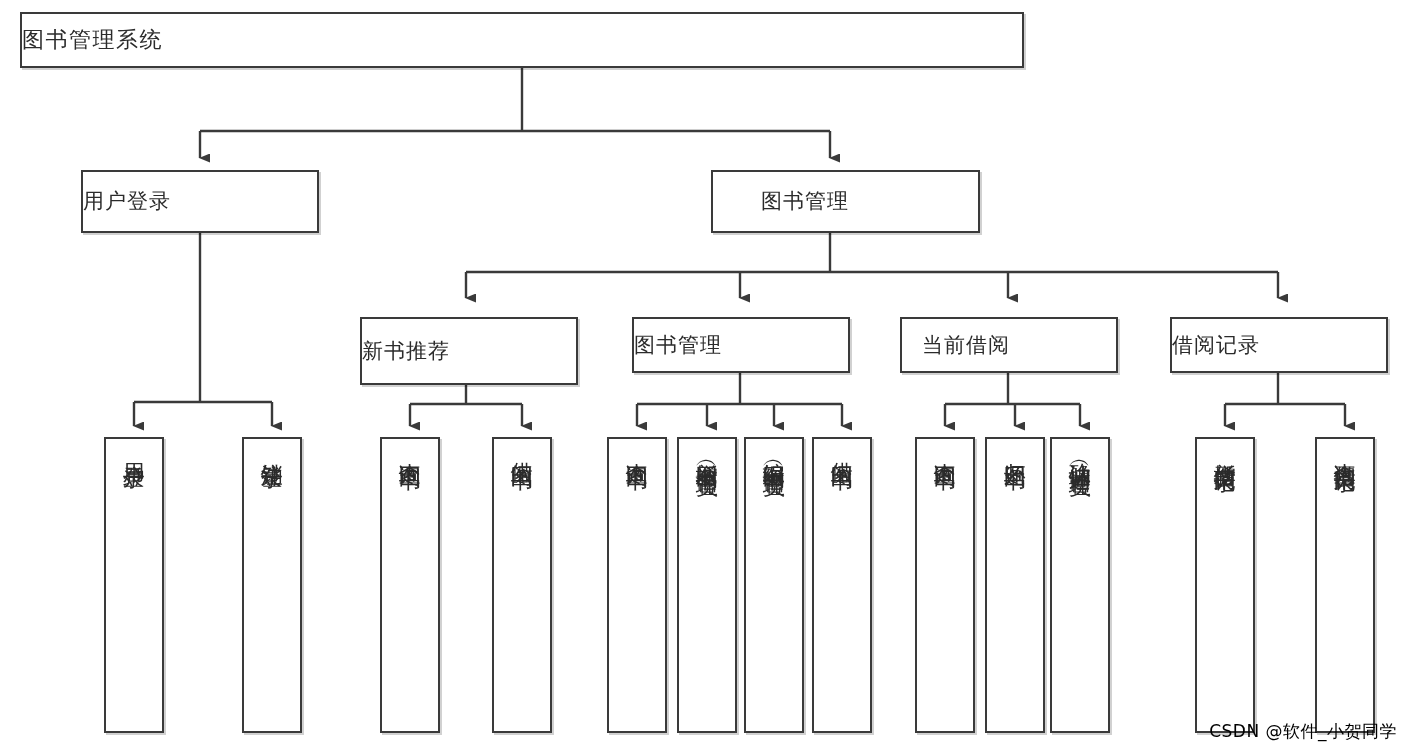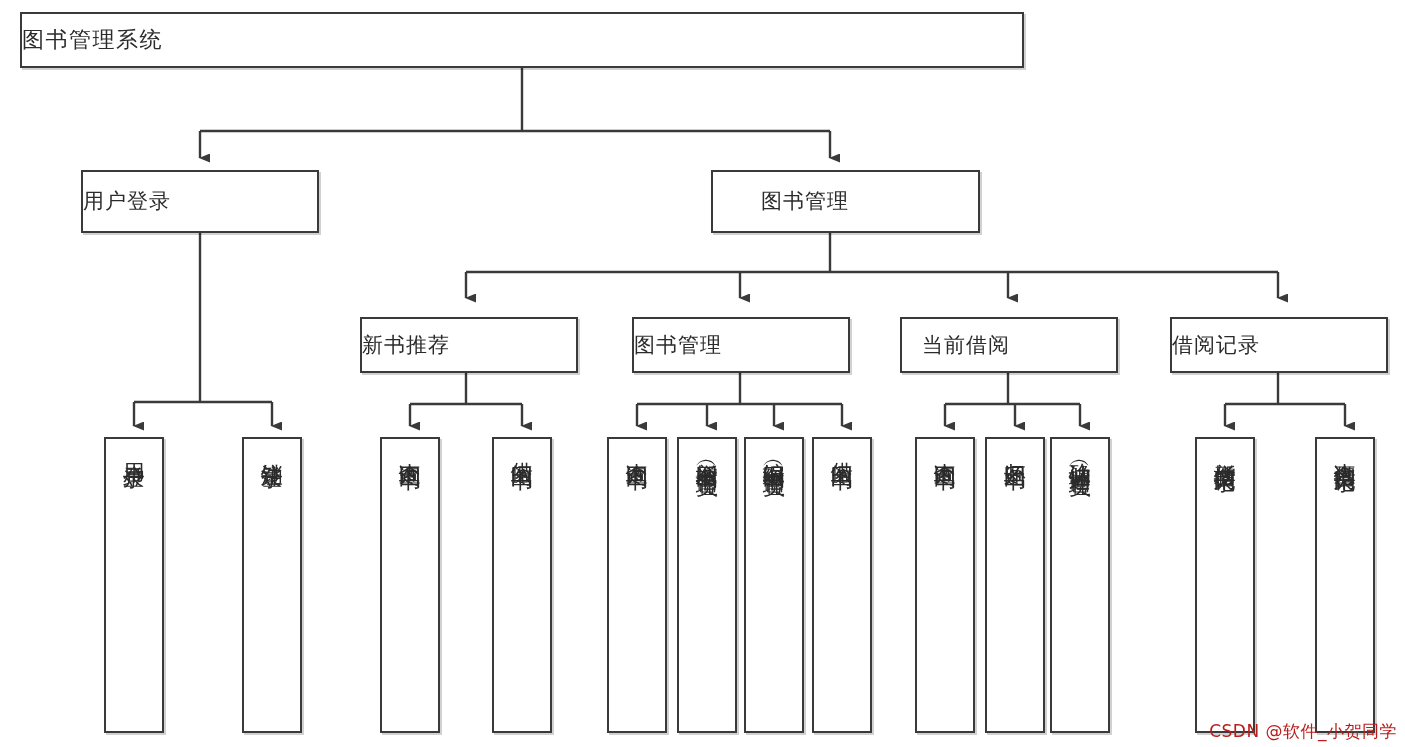--- a/index.html
+++ b/index.html
@@ -60,21 +60,21 @@
     line-height: 1.06;
     letter-spacing: 2px;
     white-space: normal;
     max-height: 280px;
   }
   #watermark {
     position: absolute;
     right: 8px;
     bottom: 4px;
     font-size: 17px;
-    color: #b91c1c;
+    color: #000000;
     letter-spacing: 0.5px;
     user-select: none;
     white-space: nowrap;
     margin-top: 28px;
   }
 </style>
 </head>
 <body>
 
 <div id="canvas">
@@ -133,21 +133,21 @@
     <span class="label">图书管理系统</span>
   </div>
 
   <div class="node horiz" style="left:81px; top:170px; width:238px; height:63px;">
     <span class="label">用户登录</span>
   </div>
   <div class="node horiz" style="left:711px; top:170px; width:269px; height:63px;padding-left:48px;">
     <span class="label">图书管理</span>
   </div>
 
-  <div class="node horiz" style="left:360px; top:317px; width:218px; height:56px;">
+  <div class="node horiz" style="left:360px; top:317px; width:218px; height:68px;">
     <span class="label">新书推荐</span>
   </div>
   <div class="node horiz" style="left:632px; top:317px; width:218px; height:56px;">
     <span class="label">图书管理</span>
   </div>
   <div class="node horiz" style="left:900px; top:317px; width:218px; height:56px;padding-left:20px;">
     <span class="label">当前借阅</span>
   </div>
   <div class="node horiz" style="left:1170px; top:317px; width:218px; height:56px;">
     <span class="label">借阅记录</span>

